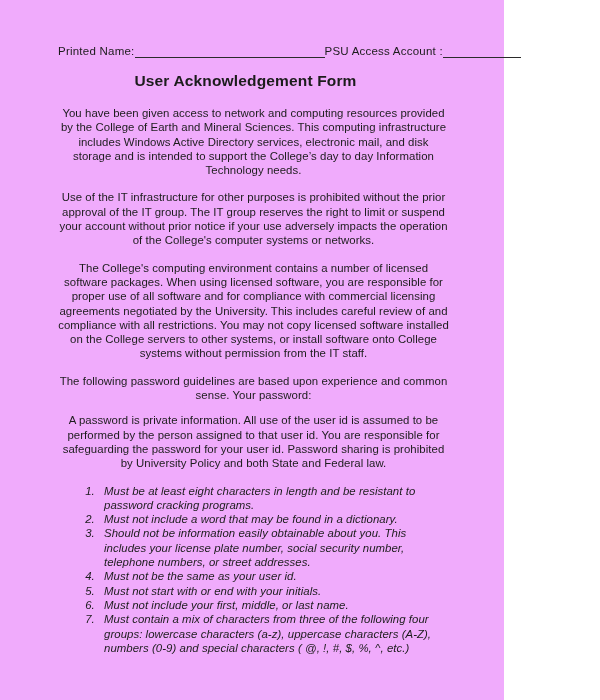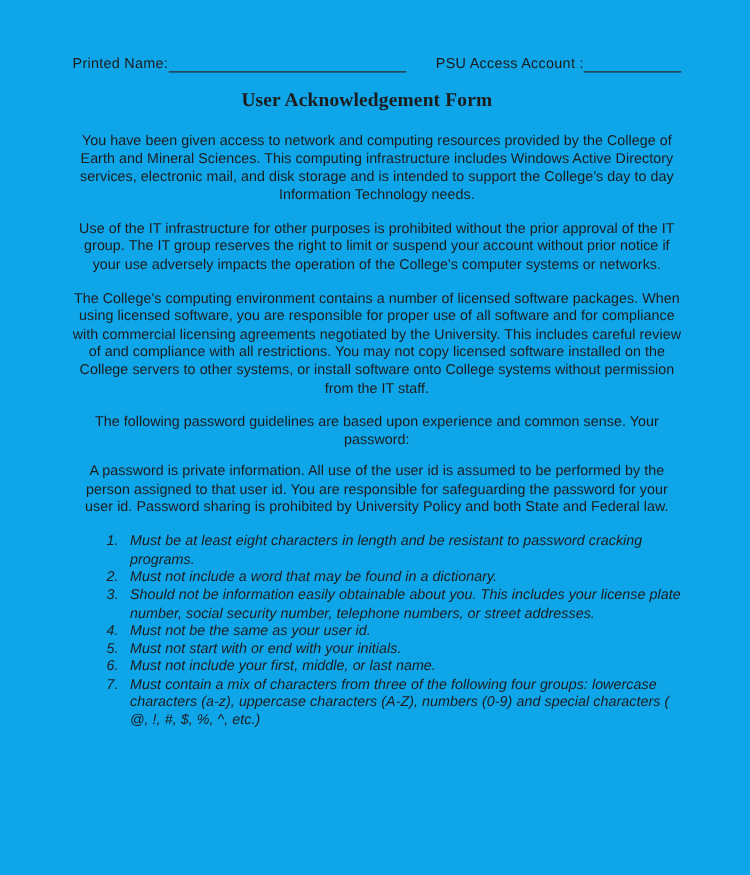--- a/index.html
+++ b/index.html
@@ -10,25 +10,25 @@
   body {
     width: 600px;
     height: 700px;
     background: #ffffff;
     font-family: "Liberation Sans", sans-serif;
     color: #1c1c1c;
     overflow: hidden;
   }
   .page {
     position: relative;
-    width: 600px;
+    width: 504px;
     height: 700px;
     box-sizing: border-box;
     padding: 44px 55px 0 58px;
-    background: #0ea5e9;
+    background: #f0abfc;
   }
 
   
   .header-row {
     display: flex;
     align-items: flex-end;
     font-size: 11.5px;
     line-height: 14px;
     letter-spacing: 0.02em;
     margin-bottom: 14px;
@@ -48,21 +48,20 @@
   .rule-psu    { width: 78px; }
   .spacer      { flex: 1 1 auto; }
 
   .doc-title {
     text-align: center;
     font-size: 15.5px;
     font-weight: bold;
     letter-spacing: 0.01em;
     margin: 0 0 16px 0;
     padding-right: 16px;
-    font-family: Liberation Serif, serif;
   }
 
   
   .body-copy { font-size: 11.4px; line-height: 14.3px; }
   .para {
     margin: 0 0 13px 0;
     text-align: center;
     letter-spacing: 0.005em;
   }
   .para.tight { margin-bottom: 11px; }

